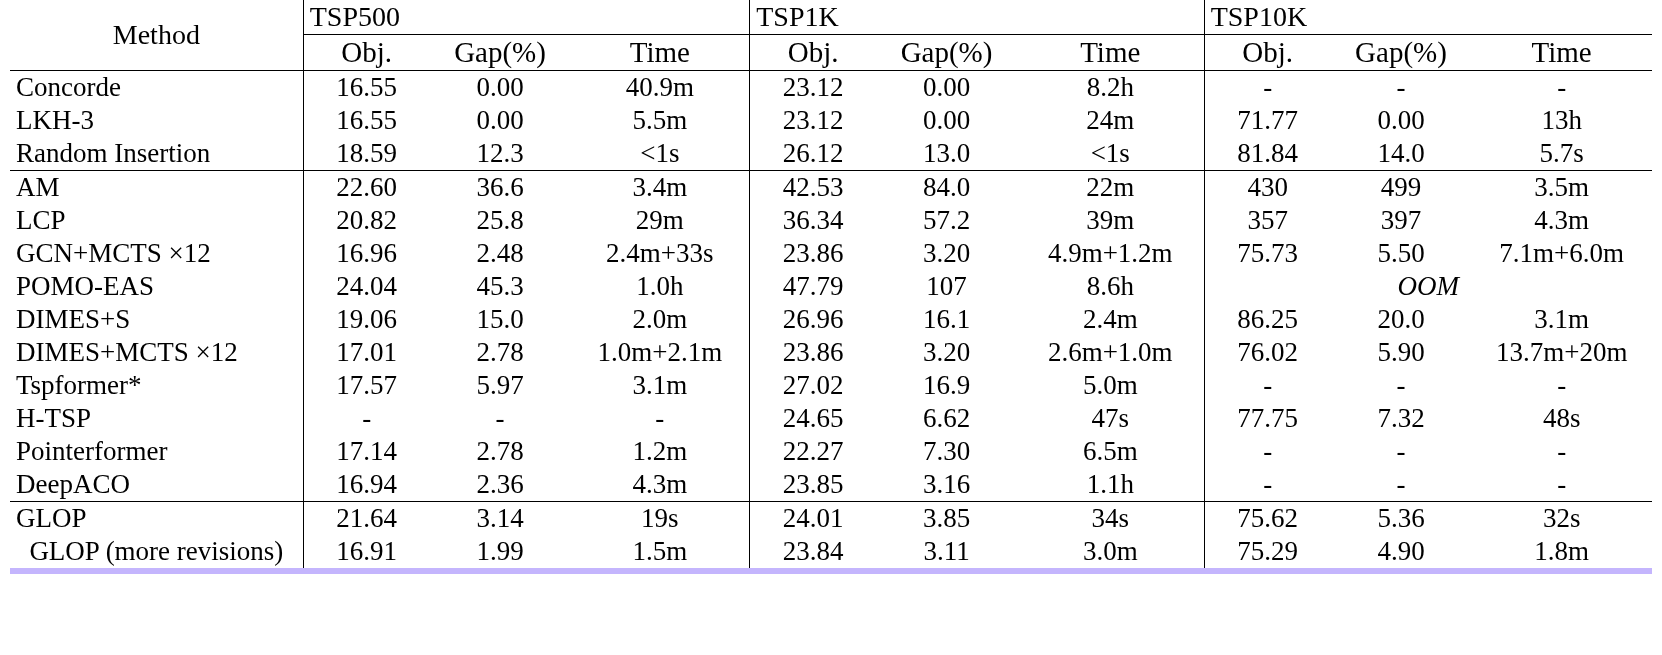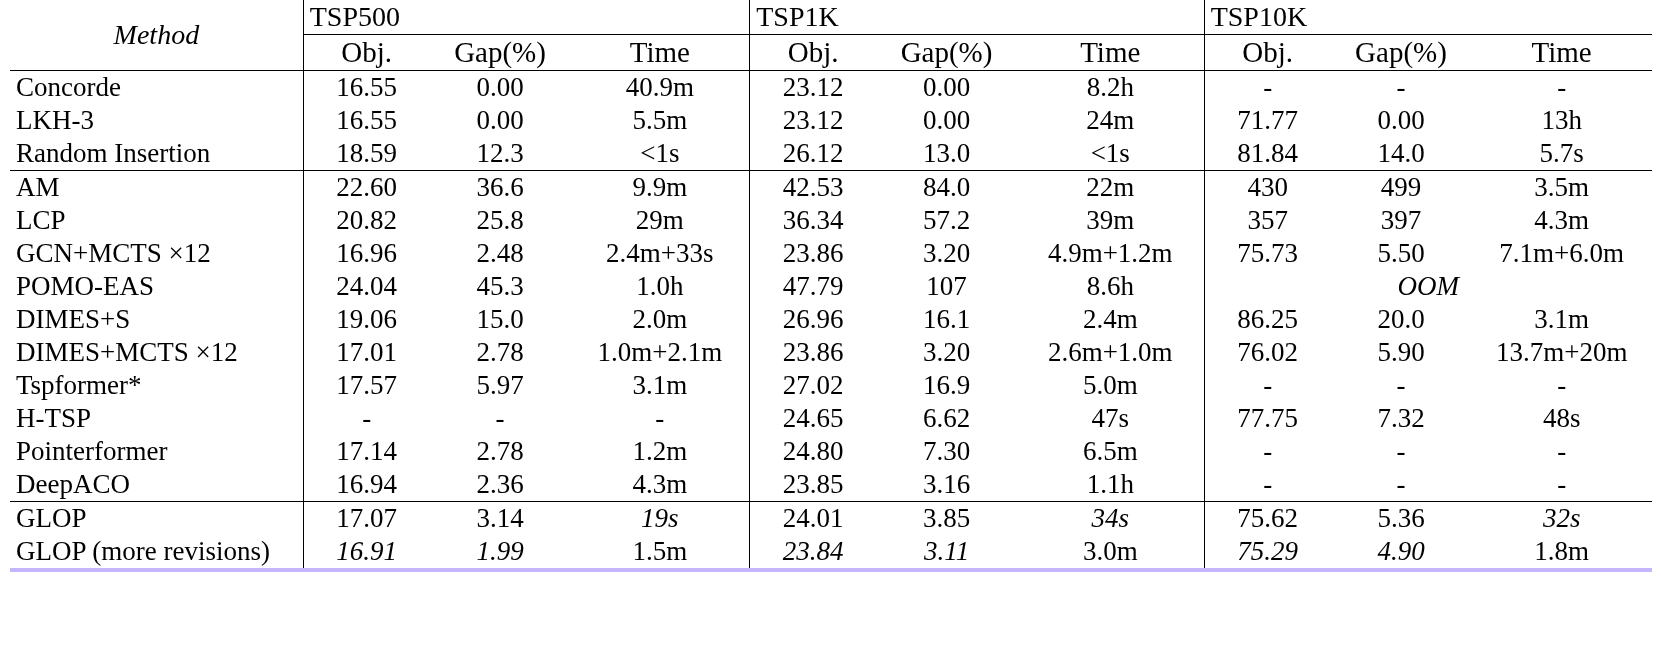--- a/index.html
+++ b/index.html
@@ -24,48 +24,47 @@
     width: 1642px;
     font-size: 27px;
     line-height: 1.0;
   }
   table.results td, table.results th {
     padding: 3px 6px;
     font-weight: normal;
     white-space: nowrap;
   }
   .rule-thin td { border-top: 1.5px solid #000; }
-  .rule-bottom td { border-bottom: 4px solid #c4b5fd; }
+  .rule-bottom td { border-bottom: 6px solid #c4b5fd; text-align: center; }
 
   .hdr-group {
     text-align: left;
     font-size: 28px;
     padding-top: 6px;
     padding-bottom: 6px;
   }
   .hdr-sub {
     text-align: center;
     font-size: 29px;
     padding-bottom: 8px;
   }
   .method-head {
     text-align: center;
     font-size: 28px;
-    font-style: italic;
   }
   .method-cell {
     text-align: left;
     padding-left: 8px;
   }
   .num {
     text-align: center;
   }
   
   .vsep-left { border-left: 1.5px solid #000; }
-  .bold { font-weight: bold; font-style: italic; }
+  .bold { font-weight: bold; }
   
   .grp-underline {
     border-bottom: 1.5px solid #000;
   }
   .oom-cell { text-align: center; font-style: italic; }
 </style>
 </head>
 <body>
 
 <div class="table-wrap">
@@ -133,21 +132,21 @@
           <td class="num">13.0</td>
           <td class="num">&lt;1s</td>
           <td class="num vsep-left">81.84</td>
           <td class="num">14.0</td>
           <td class="num">5.7s</td>
         </tr>
         <tr class="rule-thin">
           <td class="method-cell">AM</td>
           <td class="num vsep-left">22.60</td>
           <td class="num">36.6</td>
-          <td class="num">9.9m</td>
+          <td class="num">3.4m</td>
           <td class="num vsep-left">42.53</td>
           <td class="num">84.0</td>
           <td class="num">22m</td>
           <td class="num vsep-left">430</td>
           <td class="num">499</td>
           <td class="num">3.5m</td>
         </tr>
         <tr>
           <td class="method-cell">LCP</td>
           <td class="num vsep-left">20.82</td>
@@ -228,42 +227,42 @@
           <td class="num">47s</td>
           <td class="num vsep-left">77.75</td>
           <td class="num">7.32</td>
           <td class="num">48s</td>
         </tr>
         <tr>
           <td class="method-cell">Pointerformer</td>
           <td class="num vsep-left">17.14</td>
           <td class="num">2.78</td>
           <td class="num">1.2m</td>
-          <td class="num vsep-left">24.80</td>
+          <td class="num vsep-left">22.27</td>
           <td class="num">7.30</td>
           <td class="num">6.5m</td>
           <td class="num vsep-left">-</td>
           <td class="num">-</td>
           <td class="num">-</td>
         </tr>
         <tr>
           <td class="method-cell">DeepACO</td>
           <td class="num vsep-left">16.94</td>
           <td class="num">2.36</td>
           <td class="num">4.3m</td>
           <td class="num vsep-left">23.85</td>
           <td class="num">3.16</td>
           <td class="num">1.1h</td>
           <td class="num vsep-left">-</td>
           <td class="num">-</td>
           <td class="num">-</td>
         </tr>
         <tr class="rule-thin">
           <td class="method-cell">GLOP</td>
-          <td class="num vsep-left">17.07</td>
+          <td class="num vsep-left">21.64</td>
           <td class="num">3.14</td>
           <td class="num bold">19s</td>
           <td class="num vsep-left">24.01</td>
           <td class="num">3.85</td>
           <td class="num bold">34s</td>
           <td class="num vsep-left">75.62</td>
           <td class="num">5.36</td>
           <td class="num bold">32s</td>
         </tr>
         <tr class="rule-bottom">

